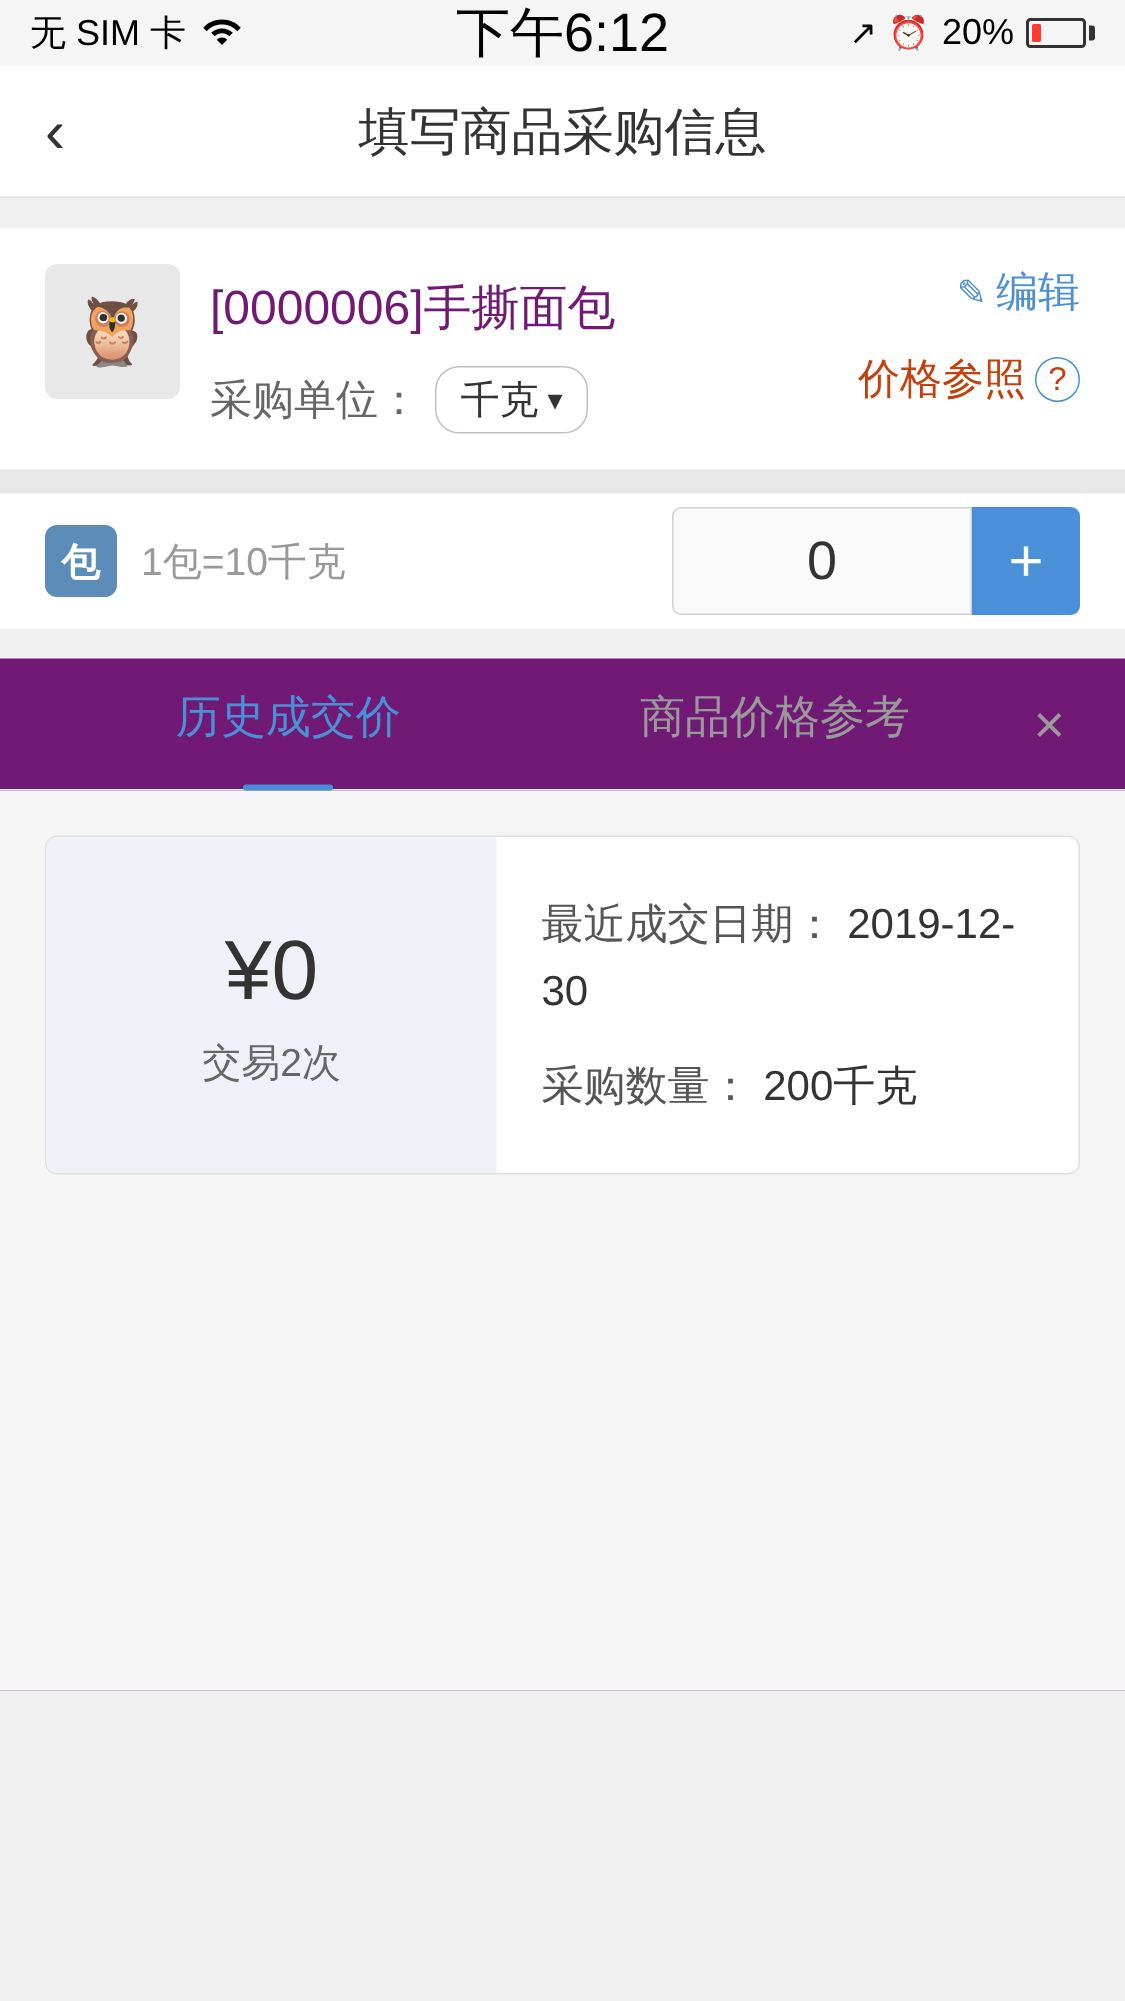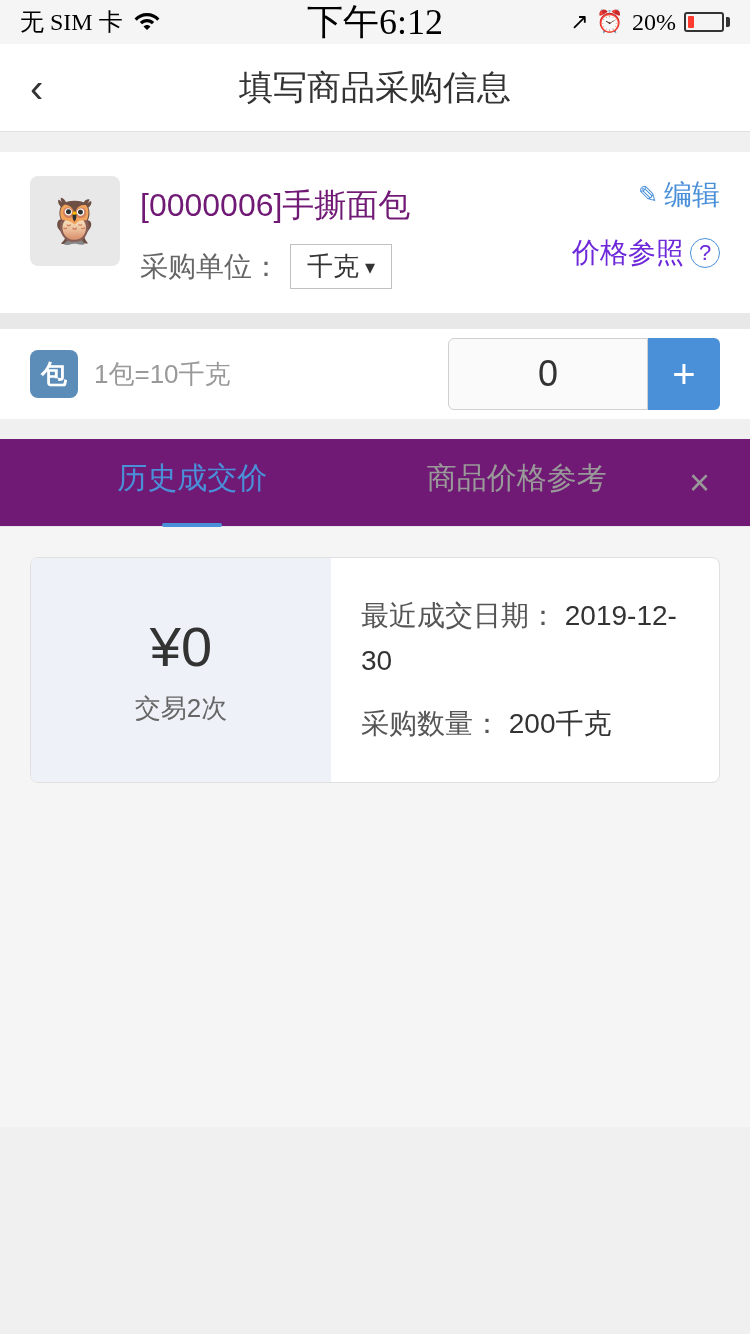--- a/index.html
+++ b/index.html
@@ -16,21 +16,20 @@
     .status-bar {
       width: 750px;
       height: 44px;
       background: #f5f5f5;
       display: flex;
       align-items: center;
       justify-content: space-between;
       padding: 18px 20px;
       font-size: 24px;
       color: #000;
-      font-family: Liberation Serif, serif;
     }
     .status-bar-left {
       display: flex;
       align-items: center;
       gap: 10px;
       font-size: 24px;
     }
     .status-bar-center {
       font-size: 36px;
       font-weight: 500;
@@ -143,40 +142,40 @@
       align-items: center;
       gap: 10px;
       font-size: 28px;
       color: #555;
     }
     .unit-label {
       color: #666;
     }
     .unit-select {
       border: 1px solid #c0c0c0;
-      border-radius: 0;
+      border-radius: 16px;
       padding: 4px 16px;
       font-size: 26px;
       color: #333;
       background: #fff;
       display: flex;
       align-items: center;
       gap: 6px;
     }
     .edit-link {
       font-size: 28px;
       color: #4a90d9;
       display: flex;
       align-items: center;
       gap: 6px;
       cursor: pointer;
     }
     .price-ref-link {
       font-size: 28px;
-      color: #6d28d9;
+      color: #c2410c;
       display: flex;
       align-items: center;
       gap: 6px;
       cursor: pointer;
     }
     .product-right-col {
       display: flex;
       flex-direction: column;
       align-items: flex-end;
       gap: 20px;

